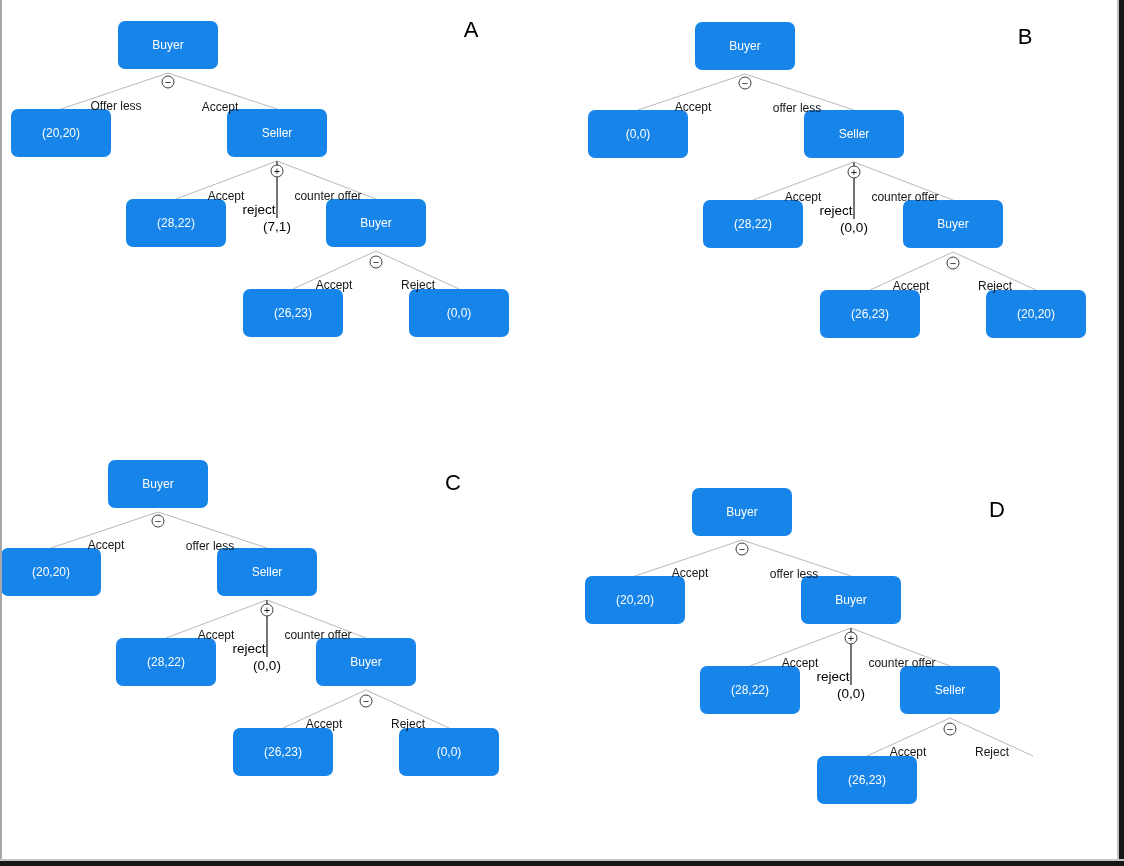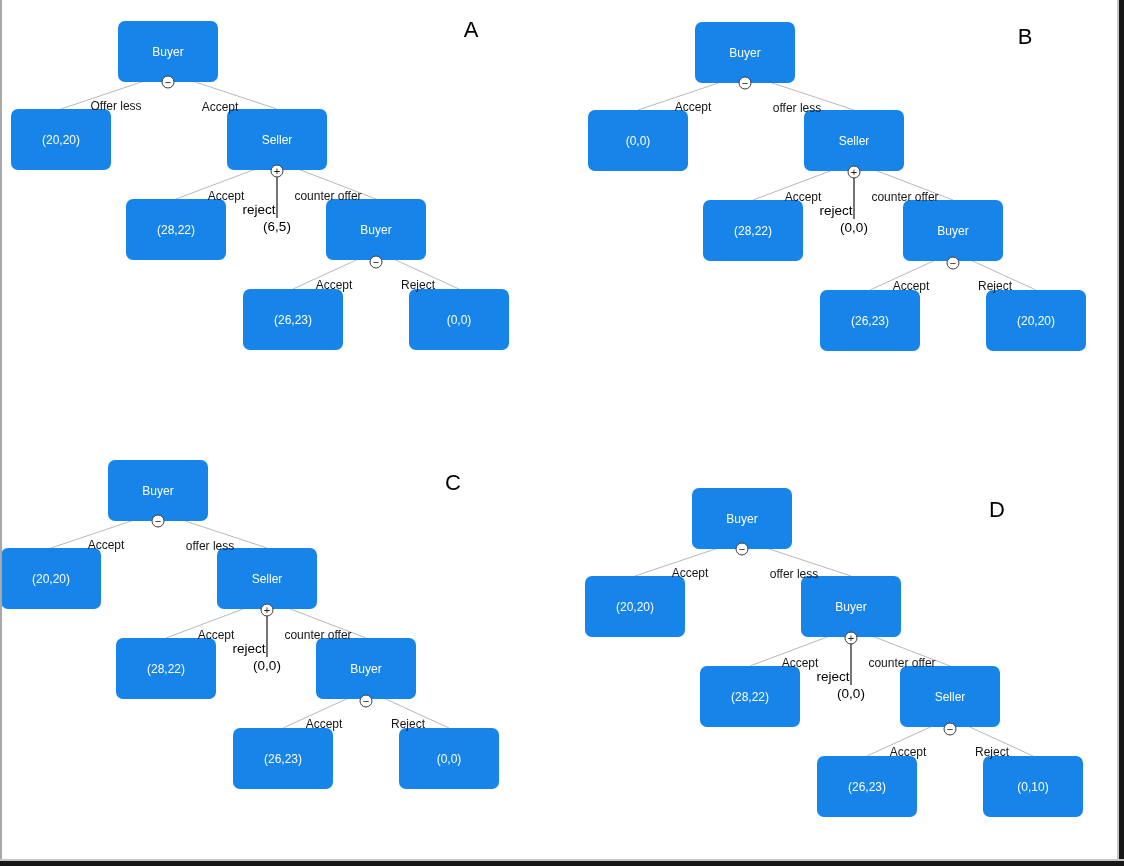--- a/index.html
+++ b/index.html
@@ -20,21 +20,21 @@
   .panel-b{left:577px;top:22px;}
   .panel-c{left:-10px;top:460px;}
   .panel-d{left:574px;top:488px;}
 
   .edges{position:absolute;left:0;top:0;}
   .edges line.g{stroke:var(--edge-gray,#b8b8b8);stroke-width:1;}
   .edges line.d{stroke:var(--reject-line,#2b2b2b);stroke-width:1.3;}
 
   .node{
     position:absolute;
-    width:100px;height:61px;
+    width:100px;height:48px;
     background:var(--node-blue,#1684e8);
     border-radius:7px;
     color:#ffffff;
     font-size:12px;
     display:flex;align-items:center;justify-content:center;
   }
   .op{
     position:absolute;
     width:13px;height:13px;
     transform:translate(-50%,-50%);
@@ -108,21 +108,21 @@
     <div class="op" style="left:376px;top:241px;">−</div>
 
     <span class="elabel" style="left:116px;top:69px;">Offer less</span>
     <span class="elabel" style="left:220px;top:70px;">Accept</span>
     <span class="elabel" style="left:226px;top:159px;">Accept</span>
     <span class="elabel rej" style="left:259px;top:172px;">reject</span>
     <span class="elabel" style="left:328px;top:159px;">counter offer</span>
     <span class="elabel" style="left:334px;top:248px;">Accept</span>
     <span class="elabel" style="left:418px;top:248px;">Reject</span>
 
-    <span class="mid-text" style="left:277px;top:205px;">(6,5)</span>
+    <span class="mid-text" style="left:277px;top:205px;">(7,1)</span>
 
     <div class="tree-letter">A</div>
   </div>
 
   <div class="panel panel-b">
     <svg class="edges" width="520" height="332">
       <line class="g" x1="168" y1="52" x2="61" y2="88"></line>
       <line class="g" x1="168" y1="52" x2="277" y2="88"></line>
       <line class="g" x1="277" y1="140" x2="176" y2="178"></line>
       <line class="d" x1="277" y1="140" x2="277" y2="197"></line>
@@ -202,21 +202,20 @@
       <line class="g" x1="376" y1="230" x2="293" y2="268"></line>
       <line class="g" x1="376" y1="230" x2="459" y2="268"></line>
     </svg>
 
     <div class="node" style="left:118px;top:0;">Buyer</div>
     <div class="node" style="left:11px;top:88px;">(20,20)</div>
     <div class="node" style="left:227px;top:88px;">Buyer</div>
     <div class="node" style="left:126px;top:178px;">(28,22)</div>
     <div class="node" style="left:326px;top:178px;">Seller</div>
     <div class="node" style="left:243px;top:268px;">(26,23)</div>
-    <div class="node" style="left:409px;top:268px;">(0,10)</div>
 
     <div class="op" style="left:168px;top:61px;">−</div>
     <div class="op" style="left:277px;top:150px;">+</div>
     <div class="op" style="left:376px;top:241px;">−</div>
 
     <span class="elabel" style="left:116px;top:69px;">Accept</span>
     <span class="elabel" style="left:220px;top:70px;">offer less</span>
     <span class="elabel" style="left:226px;top:159px;">Accept</span>
     <span class="elabel rej" style="left:259px;top:172px;">reject</span>
     <span class="elabel" style="left:328px;top:159px;">counter offer</span>

